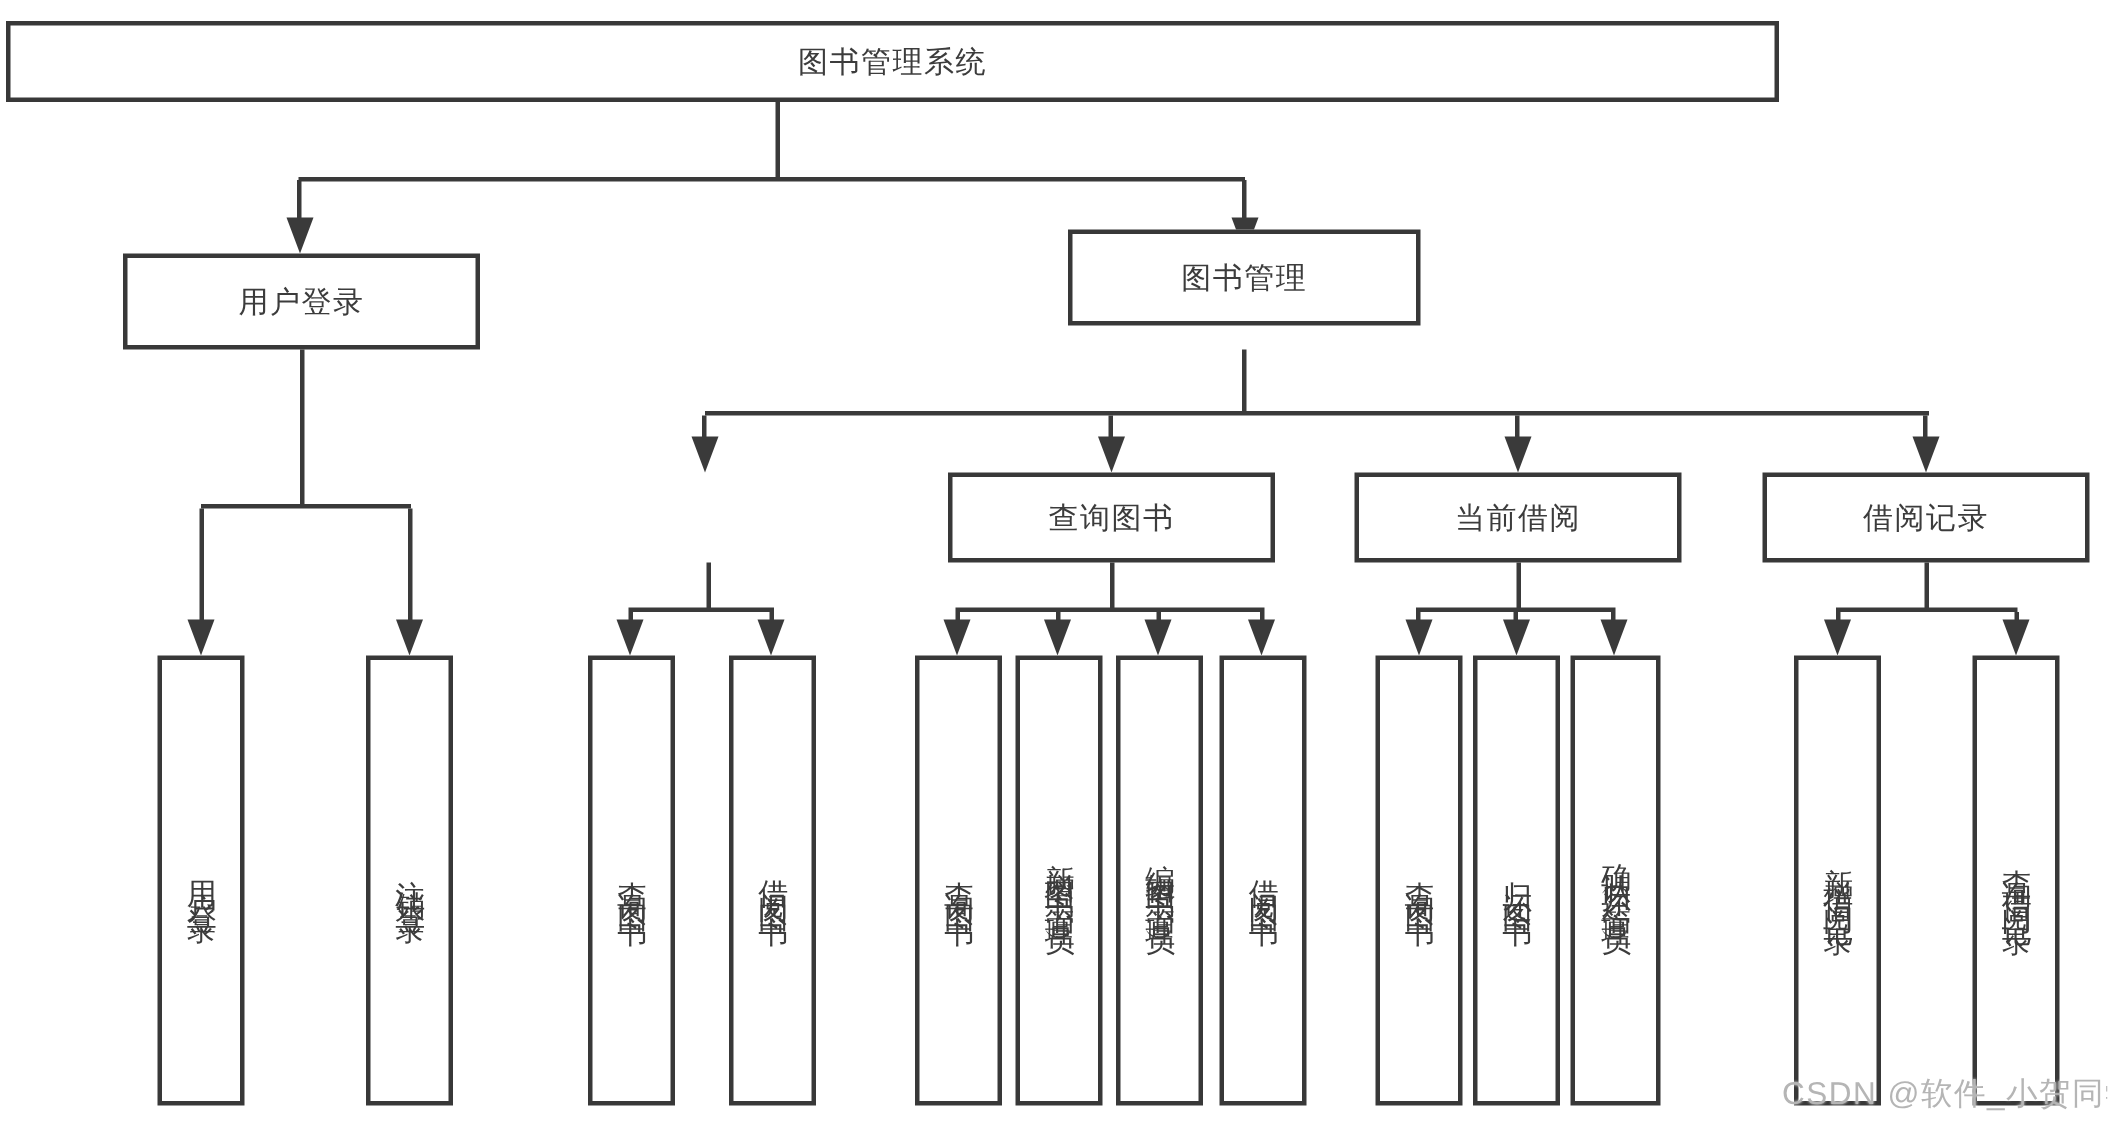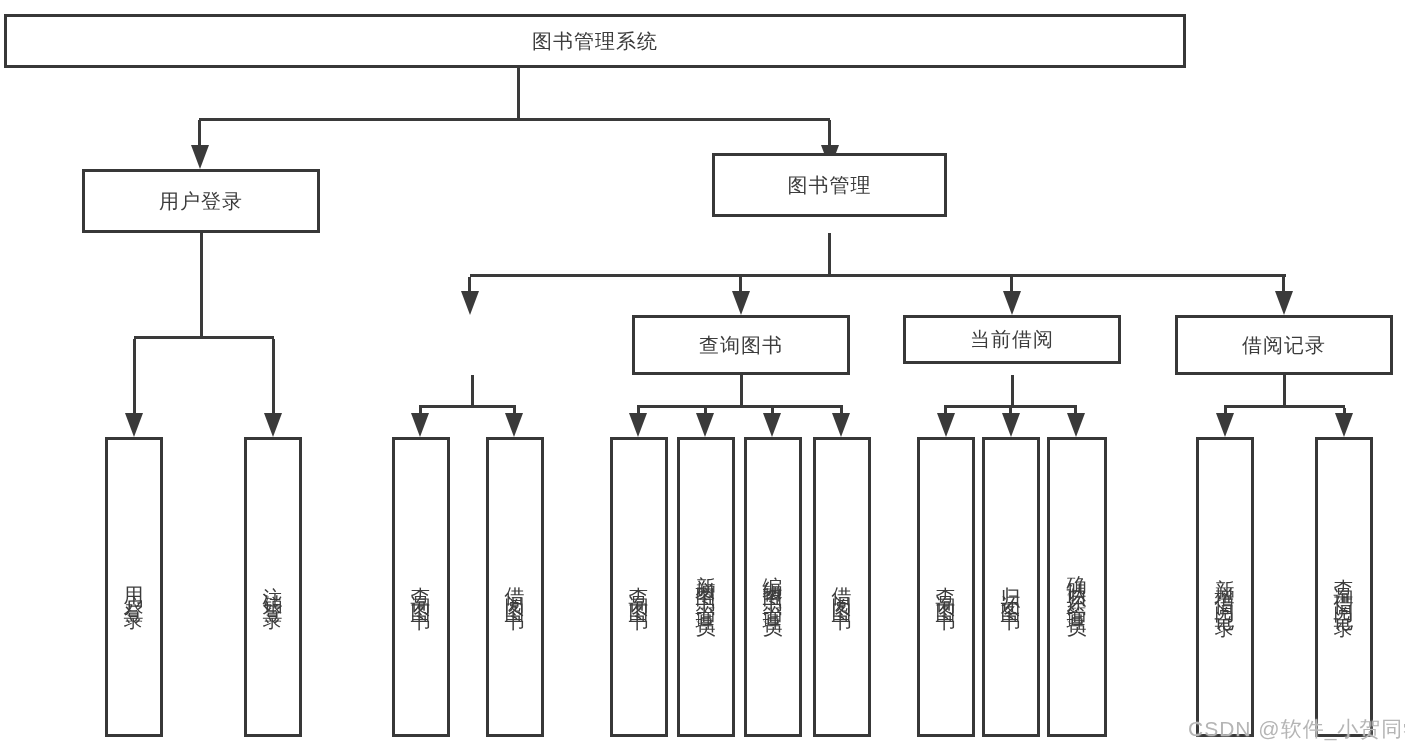--- a/index.html
+++ b/index.html
@@ -83,21 +83,21 @@
   <div class="v" style="left:1010px;top:277px;height:15px"></div>
   <div class="v" style="left:1282px;top:277px;height:15px"></div>
   <div class="arr" style="left:461px;top:291px"></div>
   <div class="arr" style="left:732px;top:291px"></div>
   <div class="arr" style="left:1003px;top:291px"></div>
   <div class="arr" style="left:1275px;top:291px"></div>
 
   <div class="box" style="left:632px;top:315px;width:218px;height:60px">
     <span>查询图书</span>
   </div>
-  <div class="box" style="left:903px;top:315px;width:218px;height:49px">
+  <div class="box" style="left:903px;top:315px;width:218px;height:60px">
     <span>当前借阅</span>
   </div>
   <div class="box" style="left:1175px;top:315px;width:218px;height:60px">
     <span>借阅记录</span>
   </div>
 
   <div class="v" style="left:471px;top:375px;height:31px"></div>
   <div class="h" style="left:419px;top:405px;width:97px"></div>
   <div class="v" style="left:419px;top:408px;height:6px"></div>
   <div class="v" style="left:513px;top:408px;height:6px"></div>

